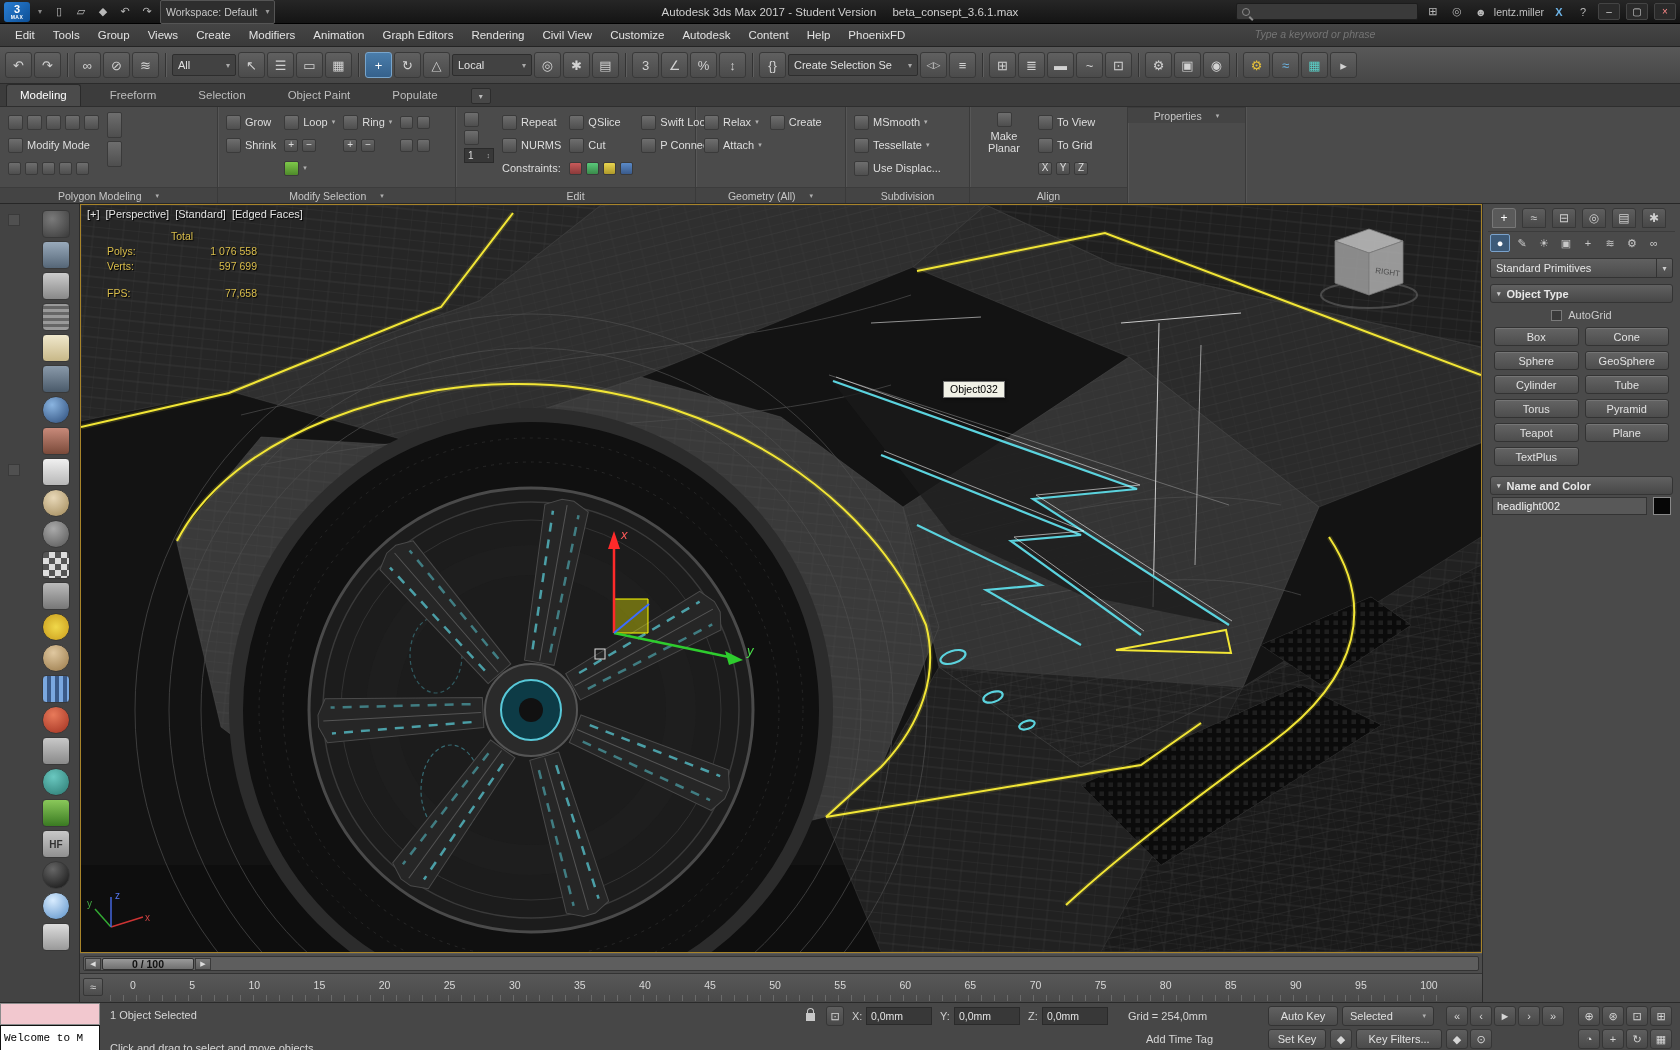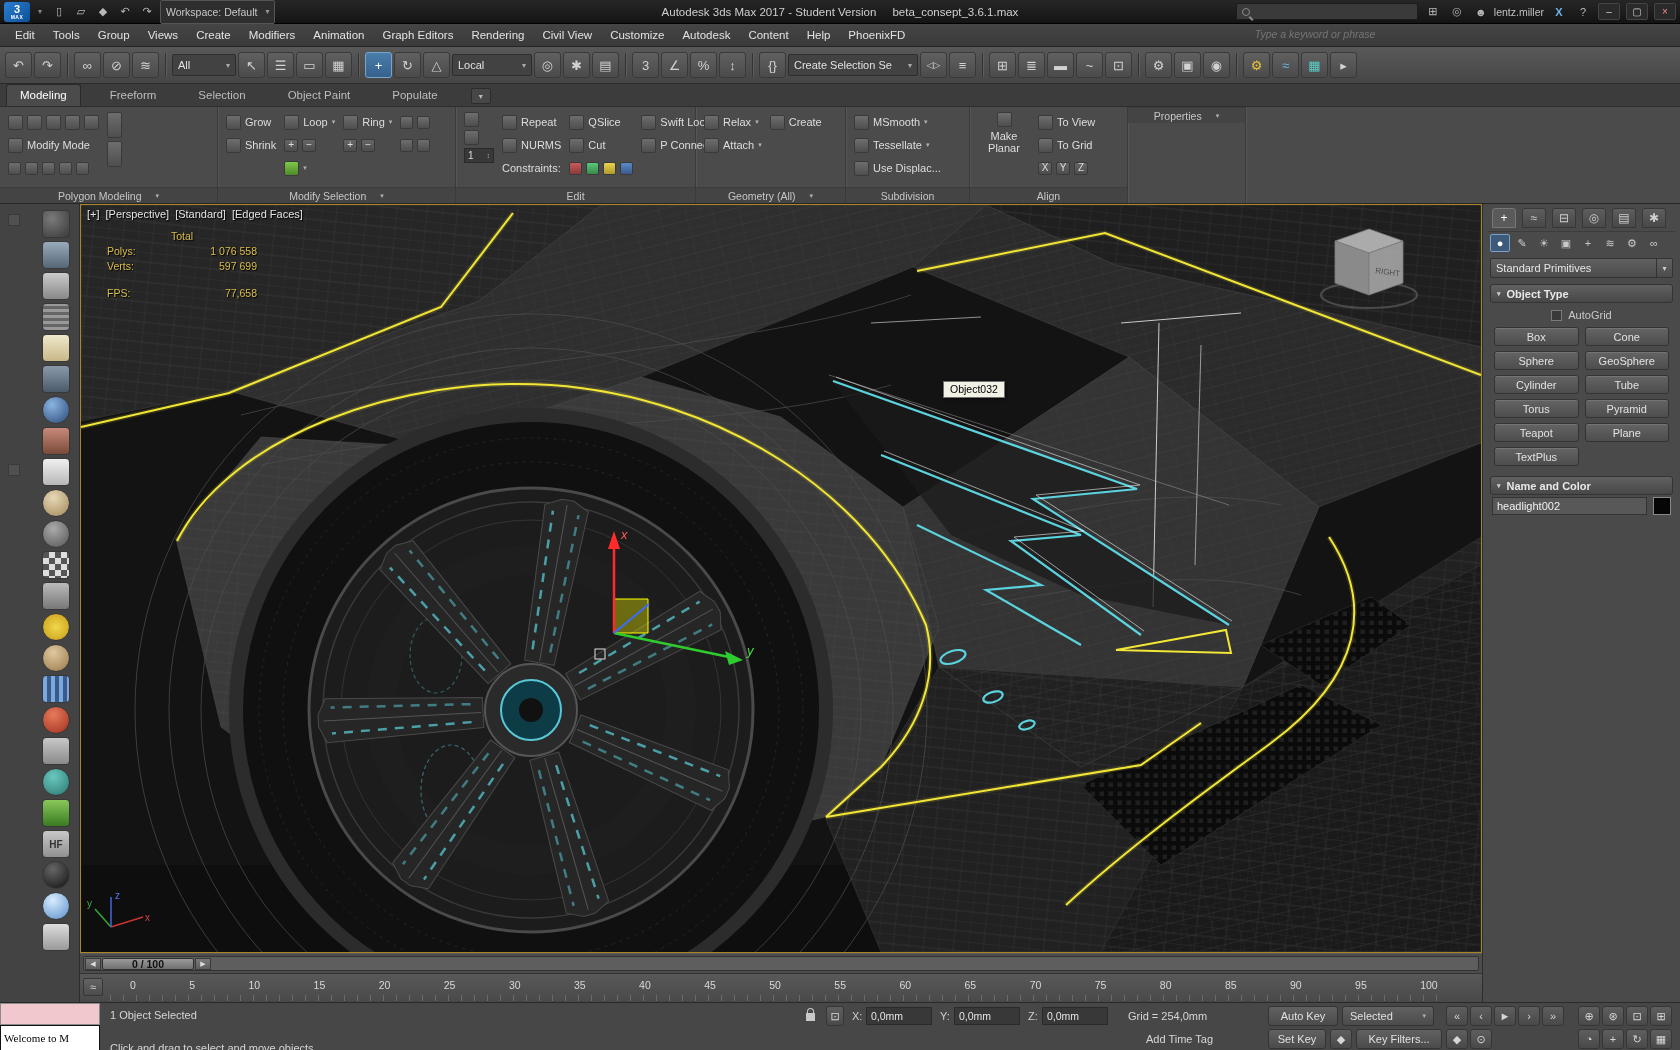--- a/index.html
+++ b/index.html
@@ -152,21 +152,21 @@
   .name-row input { flex:1; height:18px; background:#585858; border:1px solid #333; color:#f0f0f0;
             padding:0 4px; font-family:"Liberation Sans",sans-serif; font-size:11px; }
   .swatch { width:18px; height:18px; background:#060606; border:1px solid #888; flex:none; }
 
   
   .statusbar { height:48px; background:#474747; border-top:1px solid #2a2a2a; position:relative; }
   .sb { position:absolute; white-space:nowrap; }
   .listener { left:0; top:0; width:100px; height:48px; }
   .listener-pink { height:22px; background:#f2c8cf; border:1px solid #8a8a8a; }
   .listener-white { height:26px; background:#fff; border:1px solid #111; color:#000;
-                    font-family:Liberation Serif, serif; font-size:11px; line-height:24px; padding-left:3px; }
+                    font-family:Liberation Mono, monospace; font-size:11px; line-height:24px; padding-left:3px; }
   .sb-text { color:#d6d6d6; }
   .sb-btn { height:20px; display:flex; align-items:center; justify-content:center; gap:5px;
             background:linear-gradient(#616161,#4b4b4b); border:1px solid #333; border-radius:3px;
             color:#e0e0e0; padding:0 7px; }
   .sb-ico { width:22px; height:20px; display:flex; align-items:center; justify-content:center;
             background:linear-gradient(#5e5e5e,#494949); border:1px solid #363636; border-radius:3px;
             color:#d6d6d6; font-size:11px; }
   .sb-field { width:66px; height:18px; background:#383838; border:1px solid #2a2a2a; color:#e4e4e4;
               padding:0 4px; font-size:10.5px; font-family:"Liberation Sans",sans-serif; }
   .coordlab { color:#cfcfcf; }

